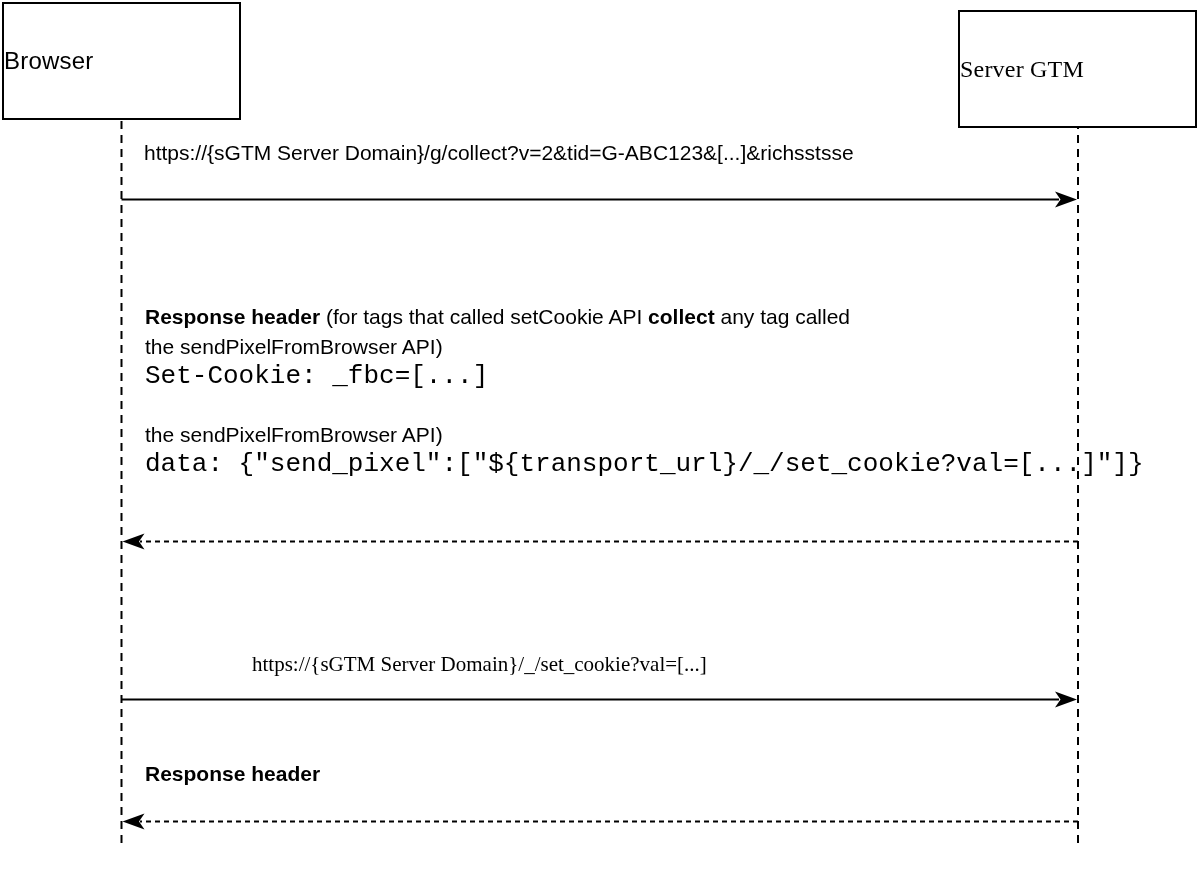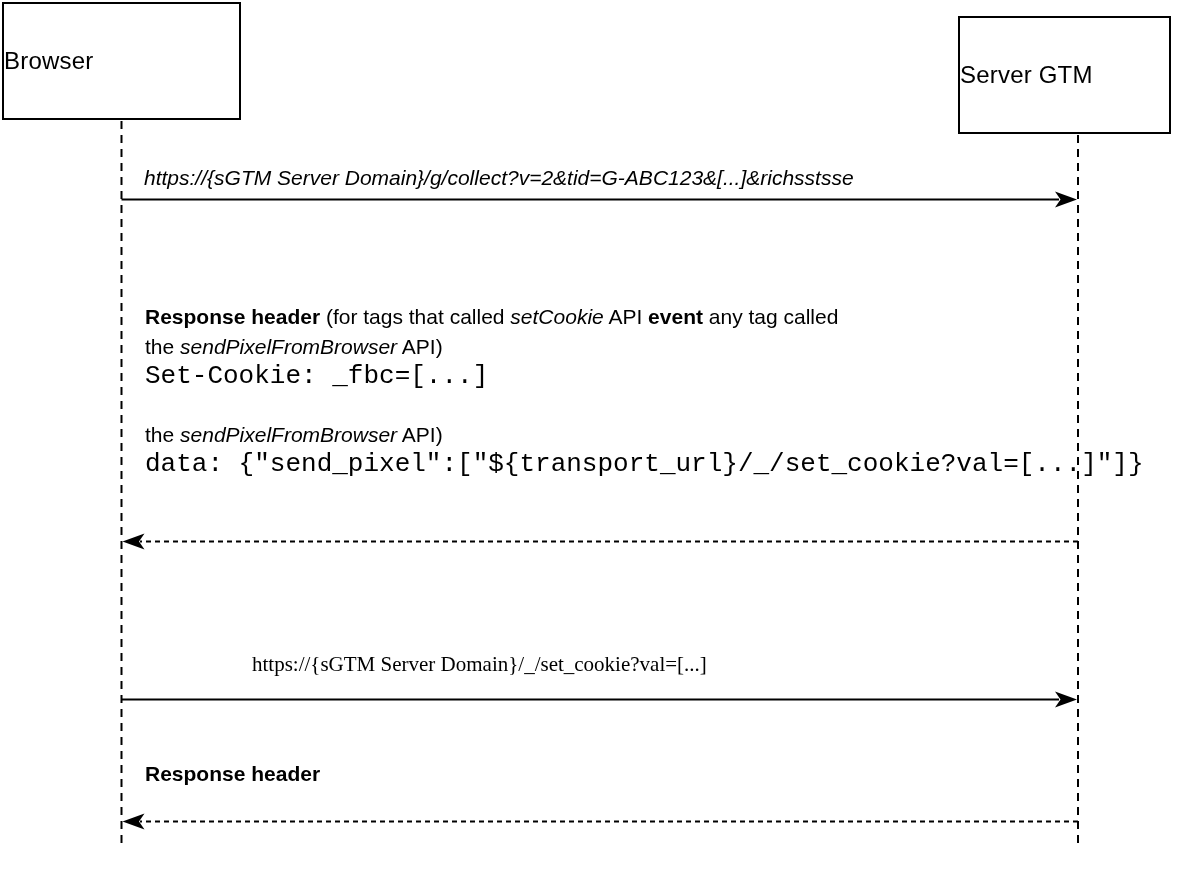--- a/index.html
+++ b/index.html
@@ -27,50 +27,50 @@
     box-sizing: border-box;
     border: 2px solid #000000;
     background: #ffffff;
     display: flex;
     align-items: center;
     justify-content: flex-start;
     font-size: 24px;
     letter-spacing: 0.2px;
   }
   .actor.left  { left: 2px;   top: 2px; width: 239px; height: 118px; }
-  .actor.right { left: 958px; top: 16px; width: 213px; height: 118px; }
+  .actor.right { left: 958px; top: 10px; width: 239px; height: 118px; font-family: Liberation Serif, serif; }
 
   .msg-label {
     position: absolute;
     font-size: 21px;
     line-height: 28px;
     white-space: nowrap;
   }
-  .msg-label.first  { left: 144px; top: 164px; font-style: italic; }
+  .msg-label.first  { left: 144px; top: 139px; }
   .msg-label.second { left: 252px; top: 650px; font-family: Liberation Serif, serif; }
 
   .block { position: absolute; }
   .block.b1 { left: 145px; top: 302px; }
   .block.b2 { left: 145px; top: 420px; }
   .block.b3 { left: 145px; top: 759px; }
 
   .prose-line {
     font-size: 21px;
     line-height: 30px;
     white-space: nowrap;
   }
   .code-line {
     font-family: "Liberation Mono", "DejaVu Sans Mono", monospace;
     font-size: 26px;
     line-height: 29px;
     white-space: nowrap;
   }
   .b2 .code-line.firstcode { margin-top: 2px; }
   .b { font-weight: bold; text-align: center; }
-  .i { font-style: italic; }
+  .i { }
 </style>
 </head>
 <body>
 
 <div class="canvas">
 
   <svg class="overlay" width="1200" height="879" viewBox="0 0 1200 879">
 
     <path d="M121.5 121 V845" stroke="#000000" stroke-width="2" stroke-dasharray="8,6" fill="none"></path>
     <path d="M1078 121 V845" stroke="#000000" stroke-width="2" stroke-dasharray="8,6" fill="none"></path>
@@ -99,21 +99,21 @@
   <div class="actor left">
     <span>Browser</span>
   </div>
   <div class="actor right">
     <span>Server GTM</span>
   </div>
 
   <div class="msg-label first">https://{sGTM Server Domain}/g/collect?v=2&amp;tid=G-ABC123&amp;[...]&amp;richsstsse</div>
 
   <div class="block b1">
-    <div class="prose-line"><span class="b">Response header</span><span> (for tags that called </span><span class="i">setCookie</span><span> API </span><span class="b">event</span><span> any tag called</span></div>
+    <div class="prose-line"><span class="b">Response header</span><span> (for tags that called </span><span class="i">setCookie</span><span> API </span><span class="b">collect</span><span> any tag called</span></div>
     <div class="prose-line"><span>the </span><span class="i">sendPixelFromBrowser</span><span> API)</span></div>
     <div class="code-line">Set-Cookie: _fbc=[...]</div>
   </div>
 
   <div class="block b2">
     <div class="prose-line"><span>the </span><span class="i">sendPixelFromBrowser</span><span> API)</span></div>
     <div class="code-line">data: {"send_pixel":["${transport_url}/_/set_cookie?val=[...]"]}</div>
   </div>
 
   <div class="msg-label second">https://{sGTM Server Domain}/_/set_cookie?val=[...]</div>

